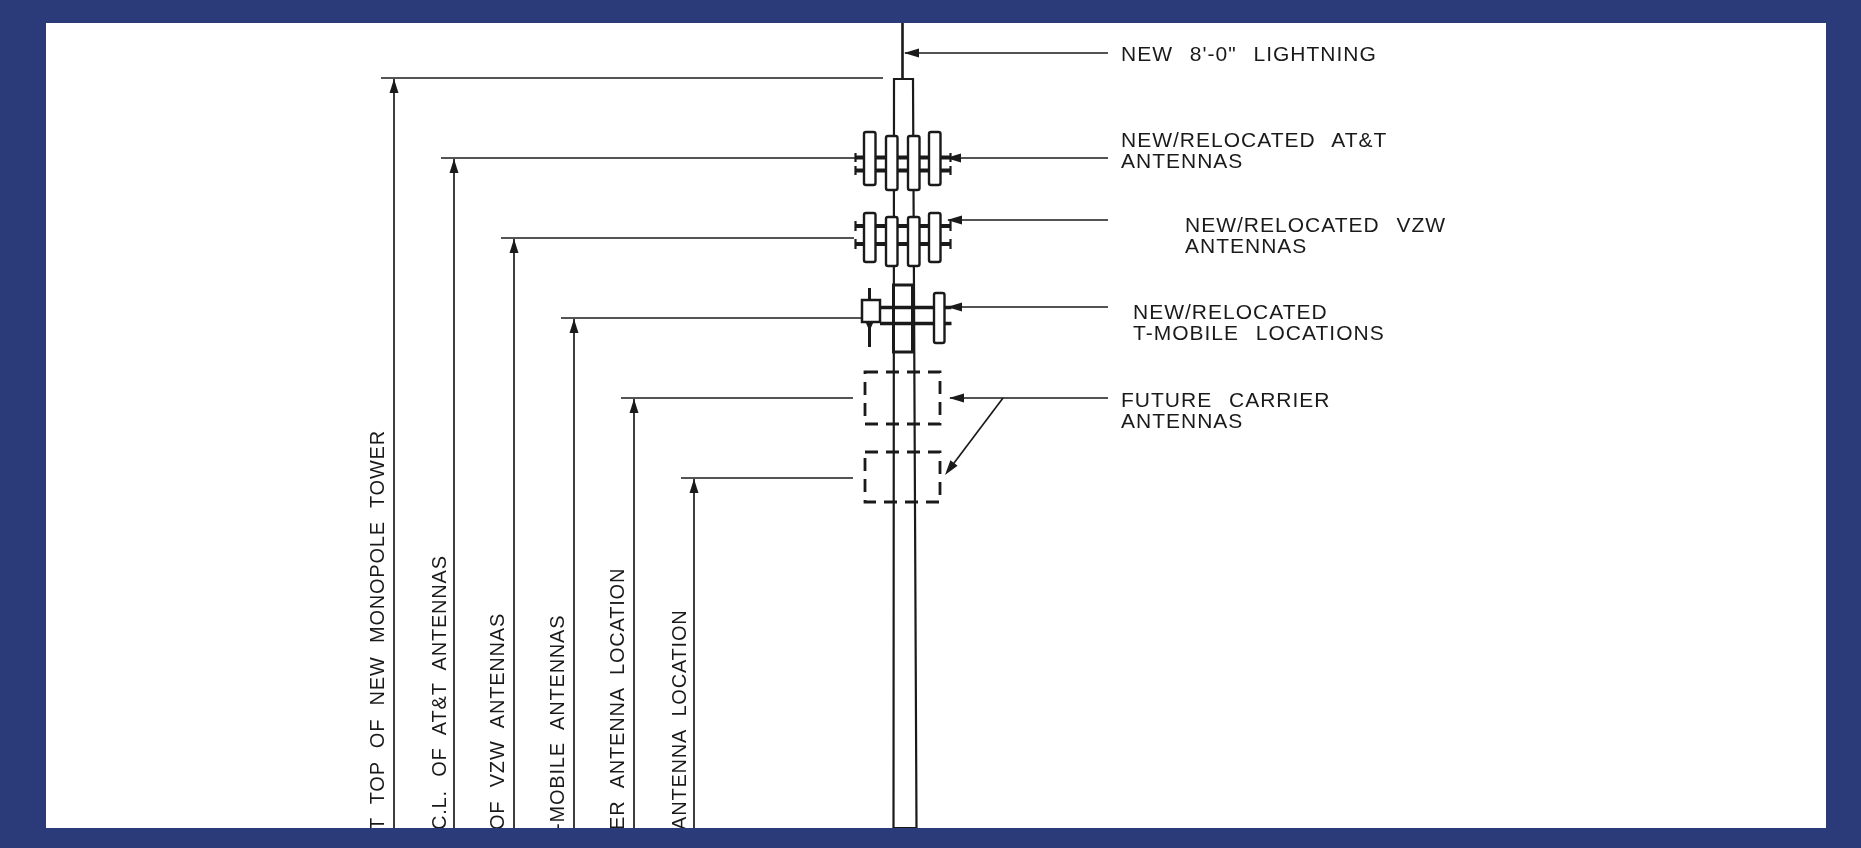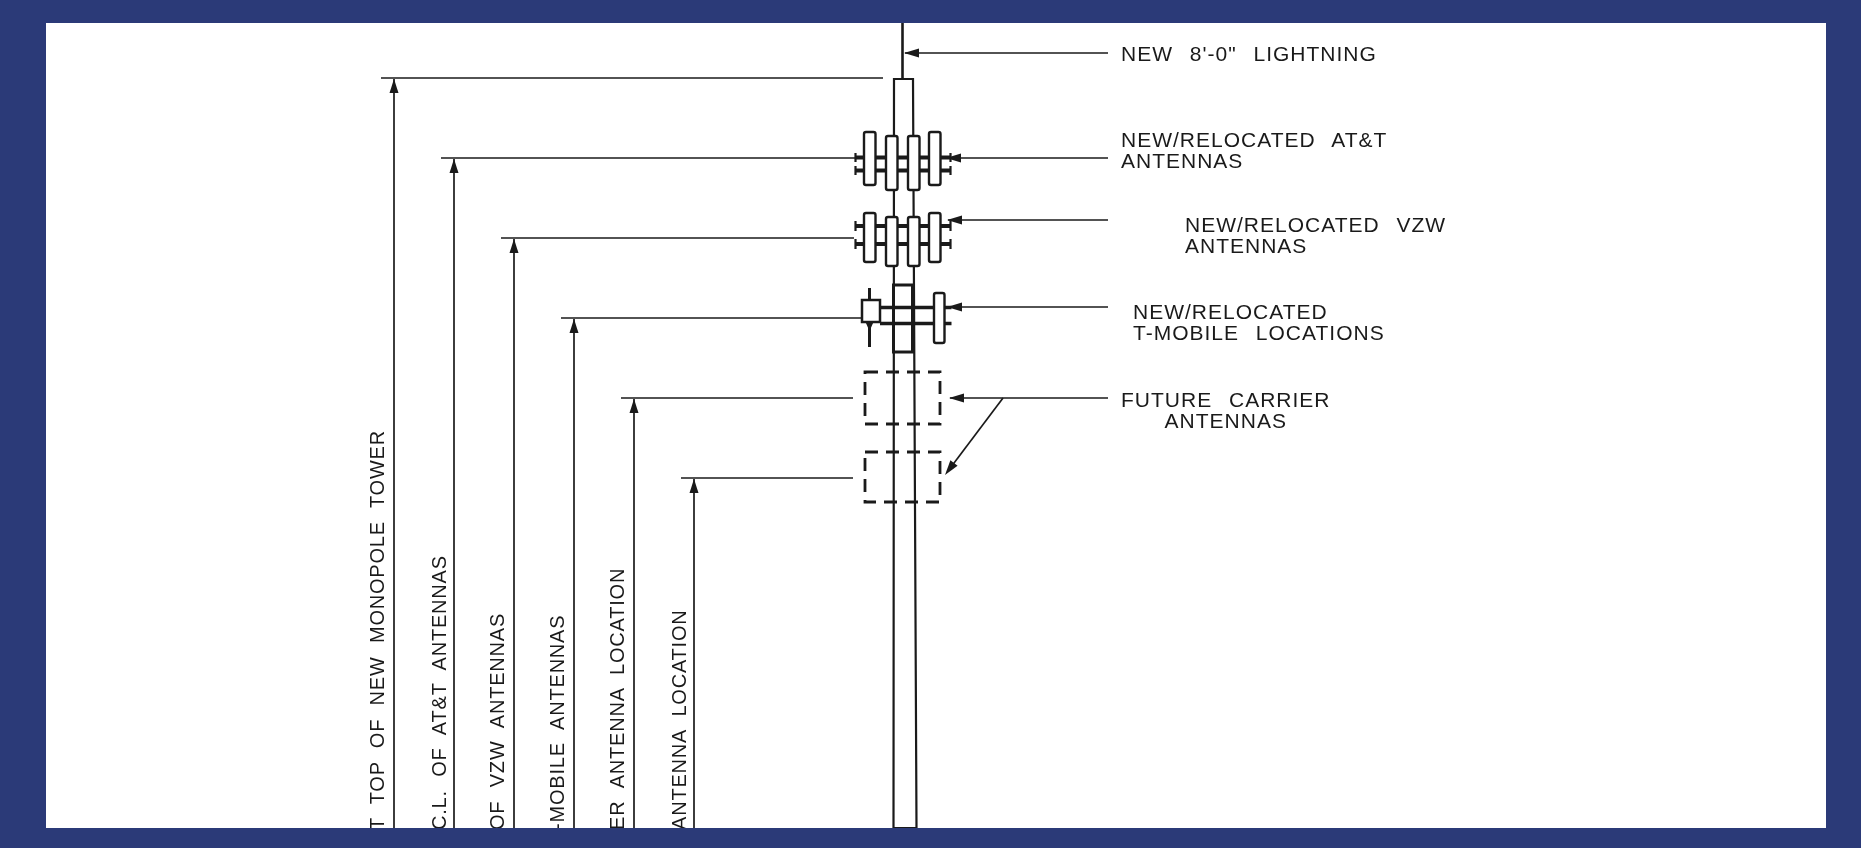--- a/index.html
+++ b/index.html
@@ -146,21 +146,21 @@
     <div>ANTENNAS</div>
   </div>
   <div class="rlabel" style="left:1185px; top:214px;">
     <div>NEW/RELOCATED VZW</div>
     <div>ANTENNAS</div>
   </div>
   <div class="rlabel" style="left:1121px; top:301px;margin-left:12px;">
     <div>NEW/RELOCATED</div>
     <div>T-MOBILE LOCATIONS</div>
   </div>
-  <div class="rlabel" style="left:1121px; top:389px;text-align:center;">
+  <div class="rlabel" style="left:1121px; top:389px;">
     <div>FUTURE CARRIER</div>
     <div>ANTENNAS</div>
   </div>
 
   <div class="vlabel" style="left:366px; top:830px;">T TOP OF NEW MONOPOLE TOWER</div>
   <div class="vlabel" style="left:428px; top:830px;">C.L. OF AT&amp;T ANTENNAS</div>
   <div class="vlabel" style="left:486px; top:830px;">OF VZW ANTENNAS</div>
   <div class="vlabel" style="left:546px; top:830px;">-MOBILE ANTENNAS</div>
   <div class="vlabel" style="left:606px; top:830px;">ER ANTENNA LOCATION</div>
   <div class="vlabel" style="left:668px; top:830px;">ANTENNA LOCATION</div>

